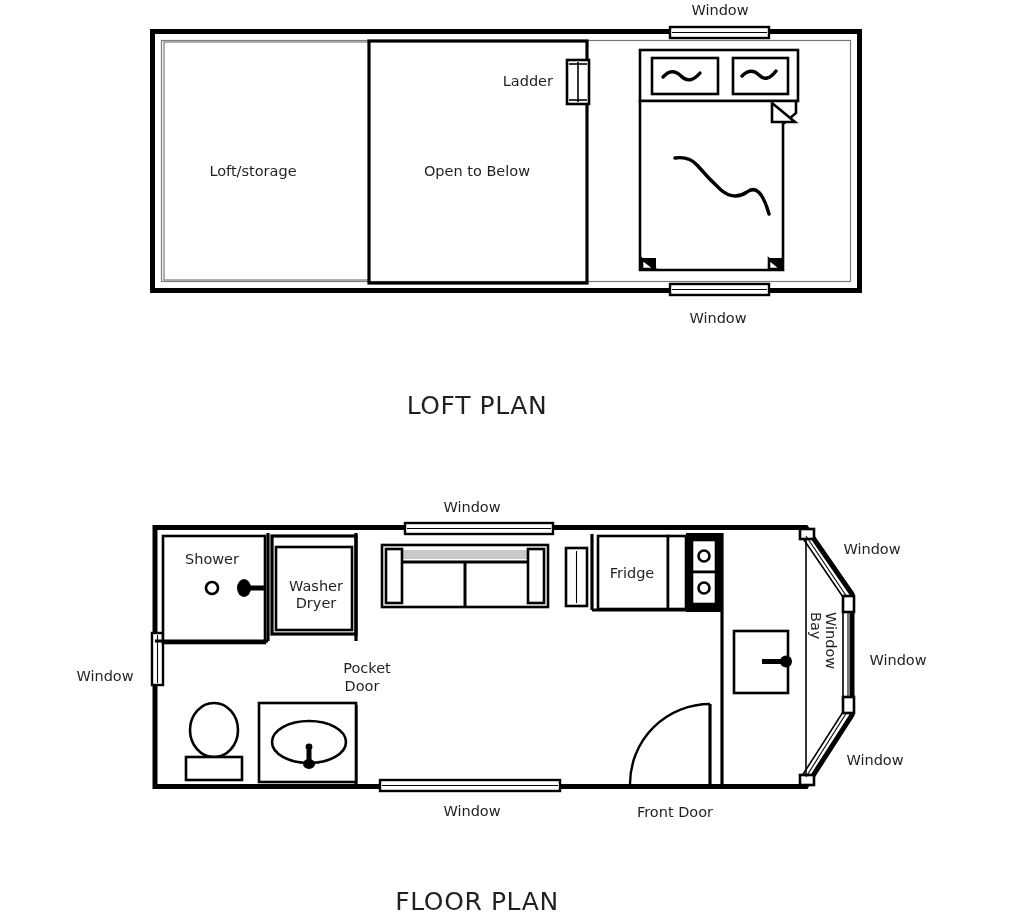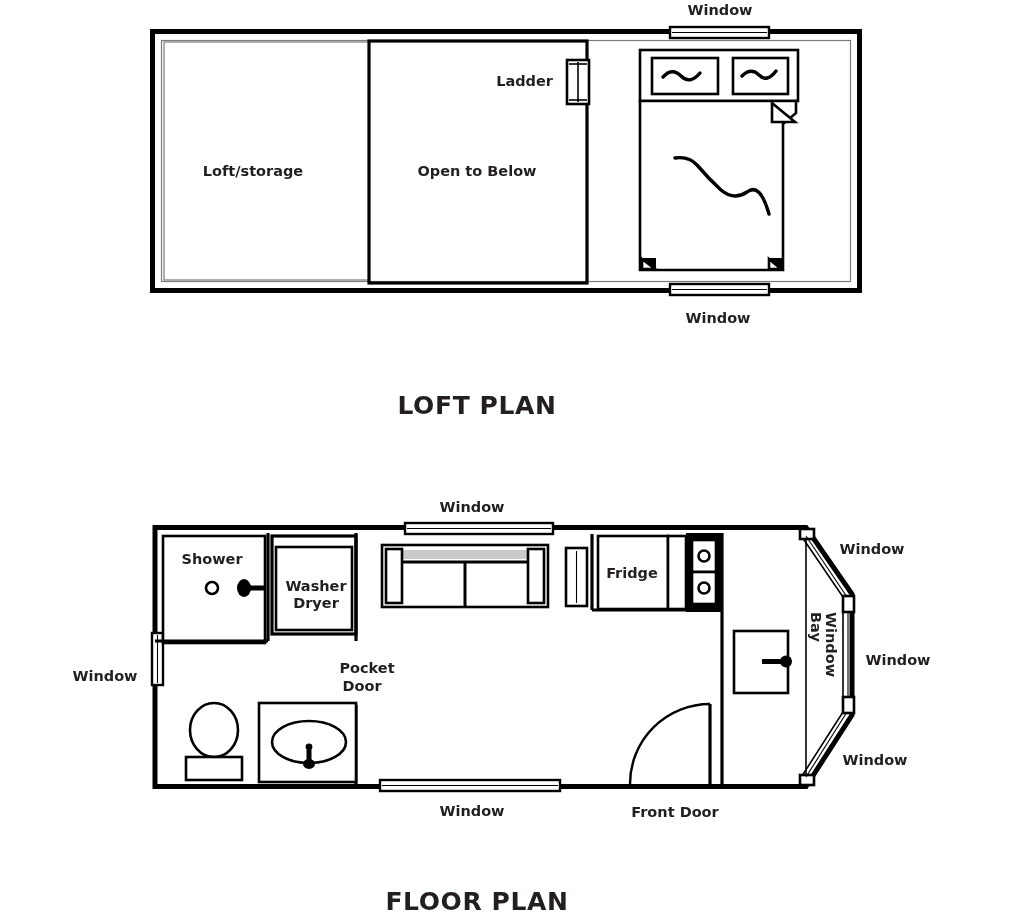--- a/index.html
+++ b/index.html
@@ -12,21 +12,20 @@
     height: 917px;
     position: relative;
     font-family: "DejaVu Sans", "Liberation Sans", sans-serif;
     overflow: hidden;
   }
   #stage {
     position: absolute;
     left: 0; top: 0;
     width: 947px;
     height: 917px;
-    font-weight: bold;
   }
   svg.plan {
     position: absolute;
     left: 0; top: 0;
     width: 1024px;
     height: 917px;
   }
   text {
     fill: #231f20;
     font-family: "DejaVu Sans", "Liberation Sans", sans-serif;

